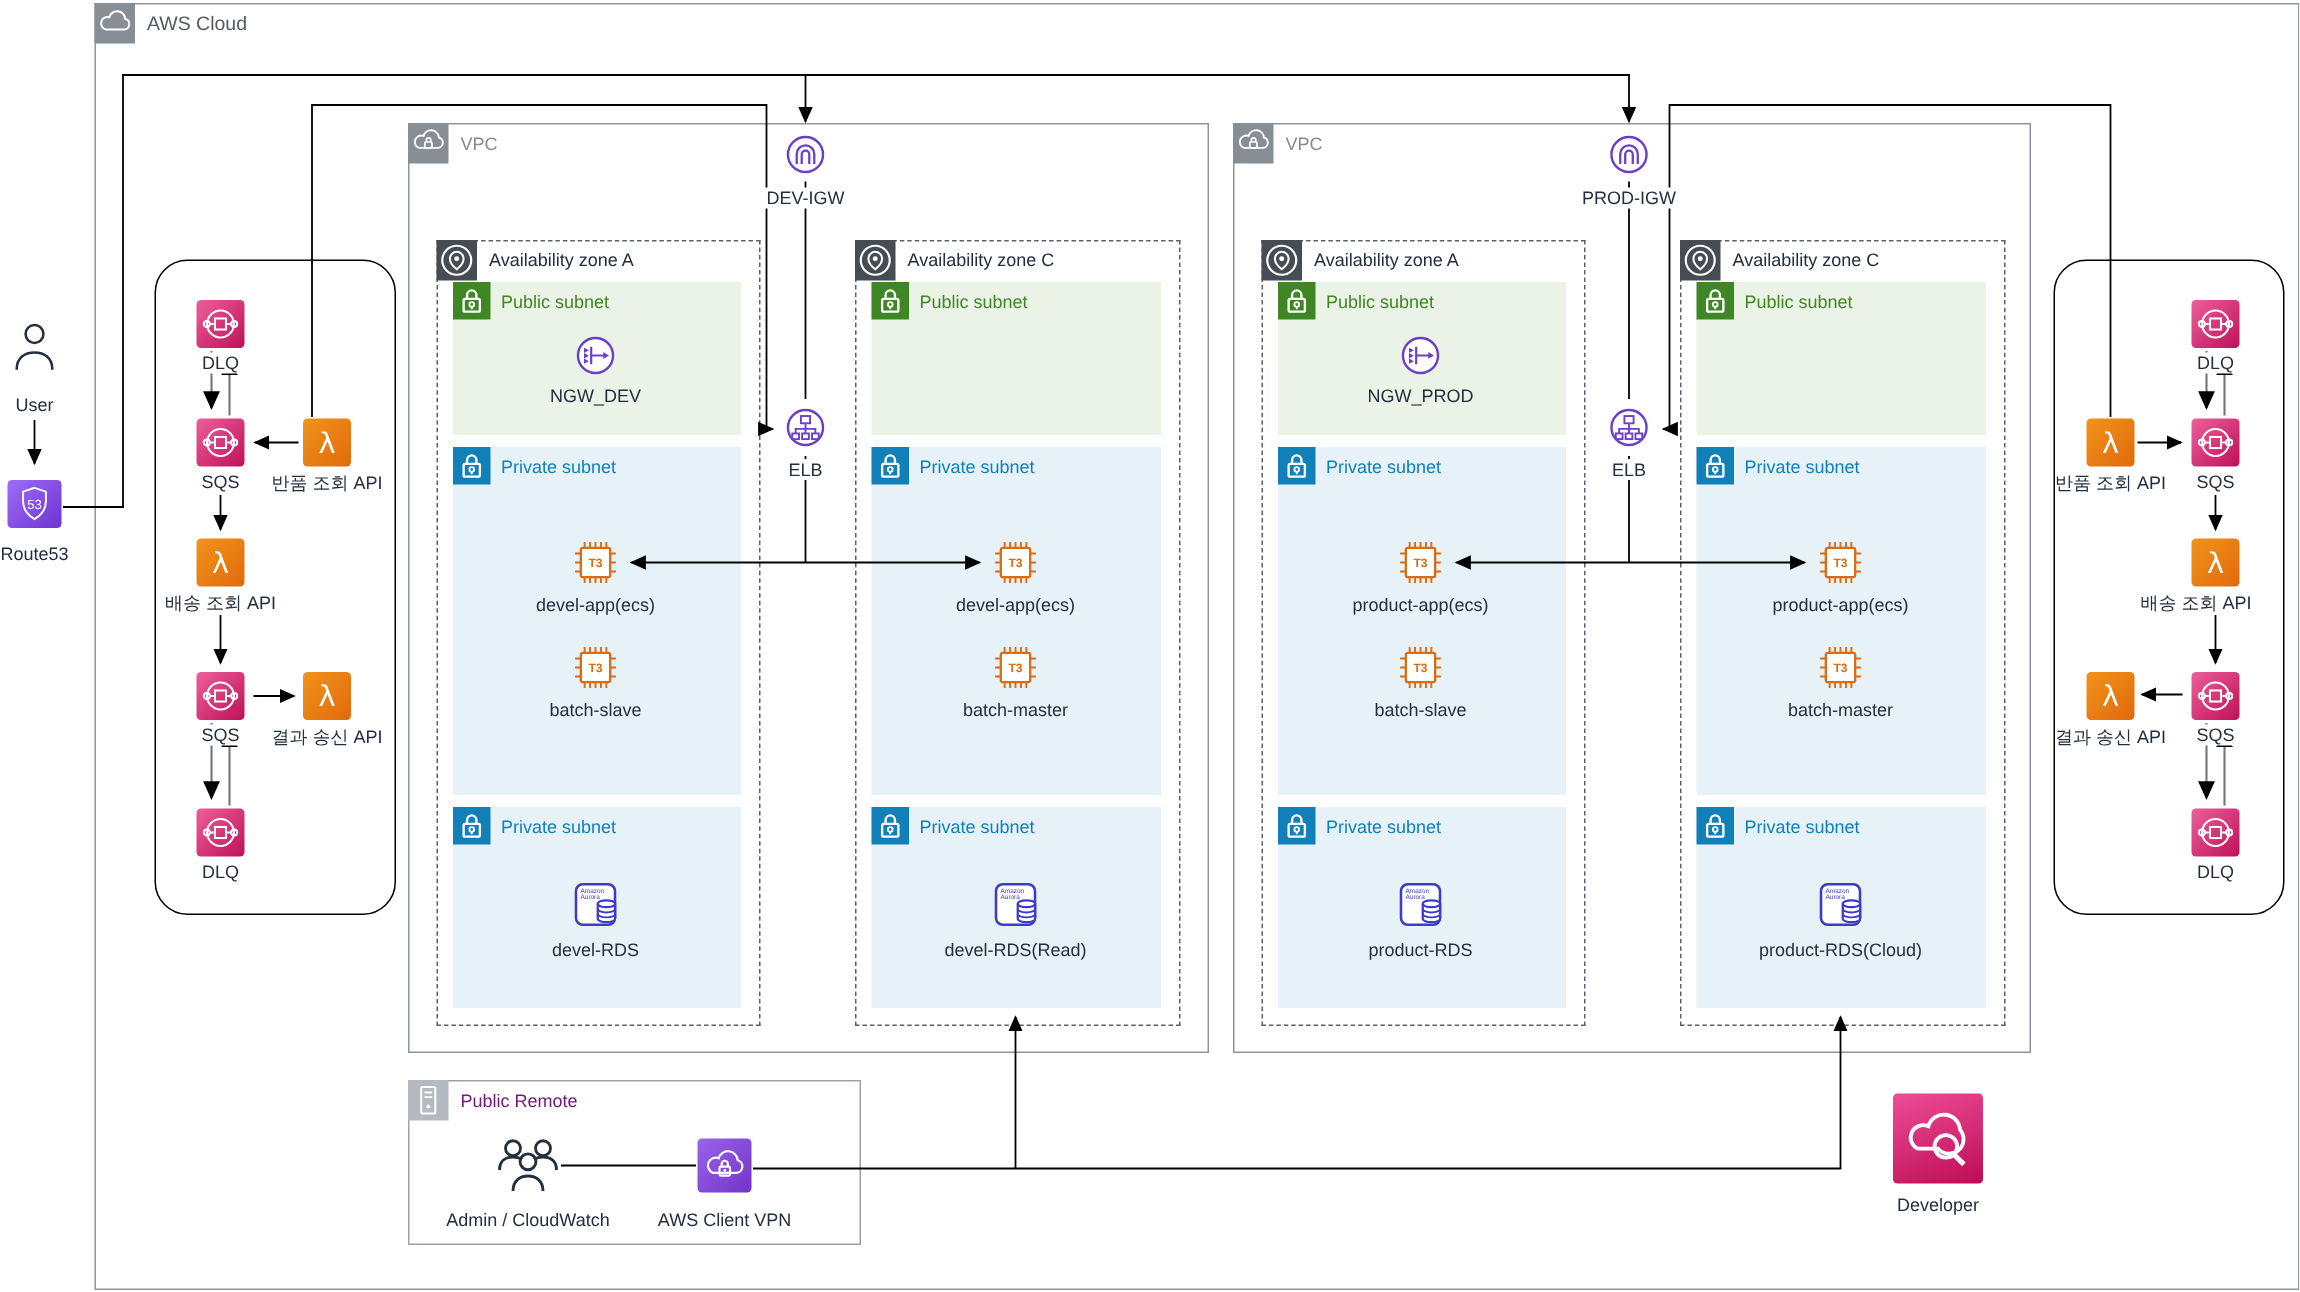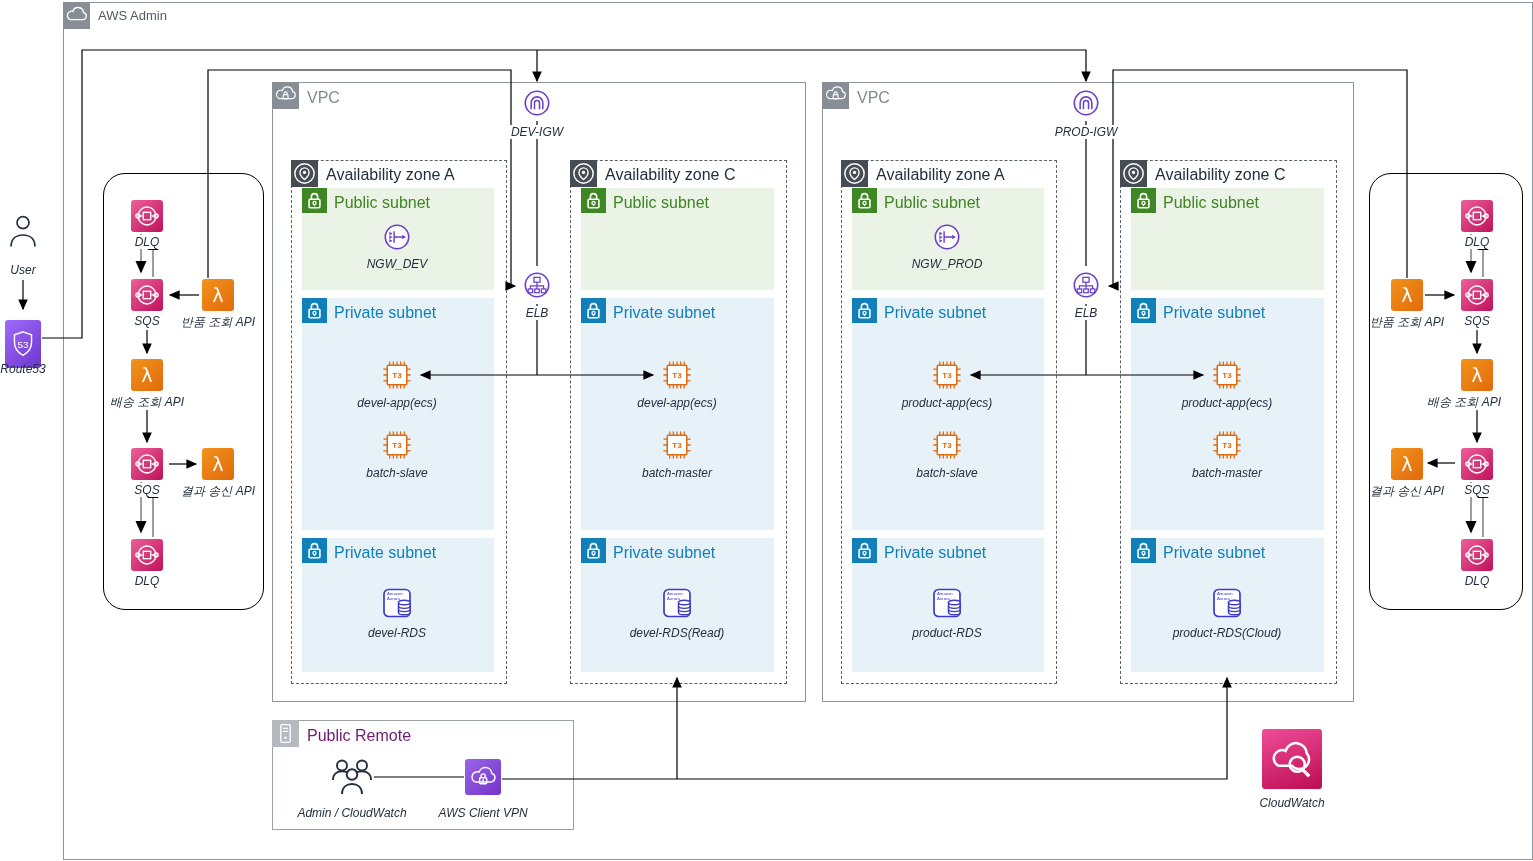--- a/index.html
+++ b/index.html
@@ -19,22 +19,22 @@
   .bg-green{background:#3F8624;}
   .bg-blue{background:#1180B9;}
   .bg-lgray{background:#B4BABF;}
   .ic{position:absolute;display:flex;align-items:center;justify-content:center;z-index:10;border-radius:3px;}
   .ic svg{width:100%;height:100%;display:block;}
   .gp{background:linear-gradient(135deg,#ED5F9B 0%,#BE1159 100%);}
   .go{background:linear-gradient(135deg,#F2931B 0%,#E06A0C 100%);}
   .gv{background:linear-gradient(135deg,#9E6CF9 0%,#6D34CF 100%);}
   .gv2{background:linear-gradient(135deg,#9A64E8 0%,#7434C9 100%);}
   .gp2{background:linear-gradient(160deg,#EE4D96 0%,#BC0D55 100%);}
-  .lbl{position:absolute;transform:translateX(-50%);font-size:12px;color:#232F3E;white-space:nowrap;z-index:12;text-align:center;font-style:italic;}
-  .lblL{position:absolute;font-size:16px;color:#232F3E;white-space:nowrap;z-index:12;}
+  .lbl{position:absolute;transform:translateX(-50%);font-size:12px;color:#232F3E;white-space:nowrap;z-index:12;text-align:center;}
+  .lblL{position:absolute;font-size:12px;color:#232F3E;white-space:nowrap;z-index:12;}
   .wbg{background:#fff;padding:0 2px;}
   .c-cloud{color:#545B64;font-size:13px;}
   .c-vpc{color:#848B90;}
   .c-remote{color:#701a75;}
   .c-green{color:#3F8624;}
   .c-blue{color:#1180B9;}
   #wires{position:absolute;left:0;top:0;z-index:5;pointer-events:none;}
   .chipT{font-size:9.5px;font-weight:bold;fill:#DD6B10;text-anchor:middle;font-family:"Liberation Sans",sans-serif;}
   .aurT{font-size:4.3px;fill:#3E3ACB;font-family:"Liberation Sans",sans-serif;}
   .r53T{font-size:11px;fill:#fff;text-anchor:middle;font-family:"Liberation Sans",sans-serif;}
@@ -157,21 +157,21 @@
 </svg>
 
 <div id="stage">
 
   <div class="box gbox" style="left:63px;top:2px;width:1468px;height:856px;"></div>
   <div class="badge bg-gray" style="left:63px;top:2px;width:27px;height:27px;">
       <svg viewBox="0 0 26 26">
         <use href="#g-cloudb"></use>
       </svg>
     </div>
-  <div class="lblL c-cloud" style="left:98px;top:8px;">AWS Admin</div>
+  <div class="lblL c-cloud" style="left:98px;top:8px;">AWS Cloud</div>
 
   <div class="rbox" style="left:103px;top:173px;width:159px;height:435px;"></div>
   <div class="rbox" style="left:1369px;top:173px;width:152px;height:435px;"></div>
 
   <div class="box gbox" style="left:272px;top:82px;width:532px;height:618px;"></div>
   <div class="badge bg-gray" style="left:272px;top:82px;width:27px;height:27px;">
       <svg viewBox="0 0 26 26">
         <use href="#g-cloudlock"></use>
       </svg>
     </div>
@@ -350,21 +350,21 @@
       <path d="M1483,277 L1483,239" marker-end="url(#ah)"></path>
       <path d="M1471,482 L1471,532" marker-end="url(#ah)"></path>
       <path d="M1483,537 L1483,487" marker-end="url(#ah)"></path>
     </g>
   </svg>
 
   <svg class="abs" style="left:6px;top:212px;width:34px;height:40px;z-index:10;" viewBox="0 0 40 46">
       <use href="#g-user"></use>
     </svg>
   <div class="lbl" style="left:23px;top:263px;text-align:right;">User</div>
-  <div class="ic gv" style="left:5px;top:320px;width:36px;height:48px;justify-content:center;">
+  <div class="ic gv" style="left:5px;top:320px;width:36px;height:32px;justify-content:center;">
     <svg viewBox="0 0 40 40">
       <path d="M20,6.5 l9.5,3.2 v8.3 c0,7.3 -5.4,12.4 -9.5,14.6 c-4.1,-2.2 -9.5,-7.3 -9.5,-14.6 v-8.3 z" stroke="#fff" stroke-width="1.6" fill="none"></path>
       <text class="r53T" x="20" y="24.5">53</text>
     </svg>
   </div>
   <div class="lbl" style="left:23px;top:362px;">Route53</div>
 
   <div class="ic gp" style="left:131px;top:200px;width:32px;height:32px;">
       <svg viewBox="0 0 40 40">
         <use href="#g-queue"></use>
@@ -554,15 +554,15 @@
         <use href="#g-vpn"></use>
       </svg>
     </div>
   <div class="lbl" style="left:483px;top:806px;">AWS Client VPN</div>
 
   <div class="ic gp2" style="left:1262px;top:729px;width:60px;height:60px;">
       <svg viewBox="0 0 40 40">
         <use href="#g-cw"></use>
       </svg>
     </div>
-  <div class="lbl" style="left:1292px;top:796px;">CloudWatch</div>
+  <div class="lbl" style="left:1292px;top:796px;">Developer</div>
 
 </div>
 
 </body></html>

